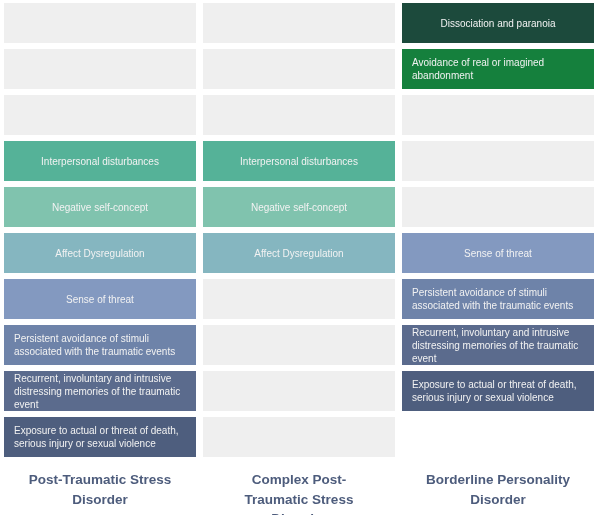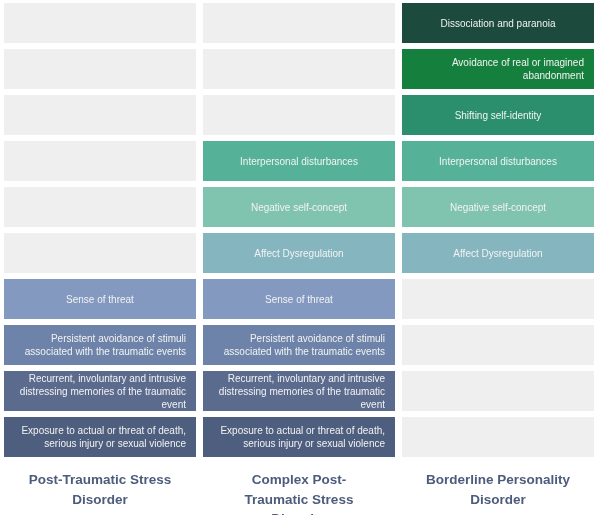--- a/index.html
+++ b/index.html
@@ -20,21 +20,21 @@
     grid-template-columns: repeat(3, 1fr);
     grid-auto-rows: 40px;
     column-gap: 7px;
     row-gap: 6px;
     padding: 3px 6px 0 4px;
   }
   .cell {
     display: flex;
     align-items: center;
     justify-content: center;
-    text-align: right;
+    text-align: left;
     padding: 0 10px;
     font-size: 10px;
     line-height: 1.3;
     color: #f2f2f2;
     box-sizing: border-box;
   }
   .footer {
     display: grid;
     grid-template-columns: repeat(3, 1fr);
     column-gap: 7px;
@@ -59,21 +59,20 @@
     <div class="cell" style="background-color: rgb(239, 239, 239);"></div>
     <div class="cell" style="background-color: rgb(239, 239, 239);"></div>
     <div class="cell" style="background-color: rgb(28, 74, 60);">Dissociation and paranoia</div>
 
     <div class="cell" style="background-color: rgb(239, 239, 239);"></div>
     <div class="cell" style="background-color: rgb(239, 239, 239);"></div>
     <div class="cell" style="background-color: #15803d;">Avoidance of real or imagined abandonment</div>
 
     <div class="cell" style="background-color: rgb(239, 239, 239);"></div>
     <div class="cell" style="background-color: rgb(239, 239, 239);"></div>
-    <div class="cell" style="background-color: rgb(43, 142, 108);">Shifting self-identity</div>
 
     <div class="cell" style="background-color: rgb(239, 239, 239);"></div>
     <div class="cell" style="background-color: rgb(85, 178, 152);">Interpersonal disturbances</div>
     <div class="cell" style="background-color: rgb(85, 178, 152);">Interpersonal disturbances</div>
 
     <div class="cell" style="background-color: rgb(239, 239, 239);"></div>
     <div class="cell" style="background-color: rgb(128, 195, 174);">Negative self-concept</div>
     <div class="cell" style="background-color: rgb(128, 195, 174);">Negative self-concept</div>
 
     <div class="cell" style="background-color: rgb(239, 239, 239);"></div>

